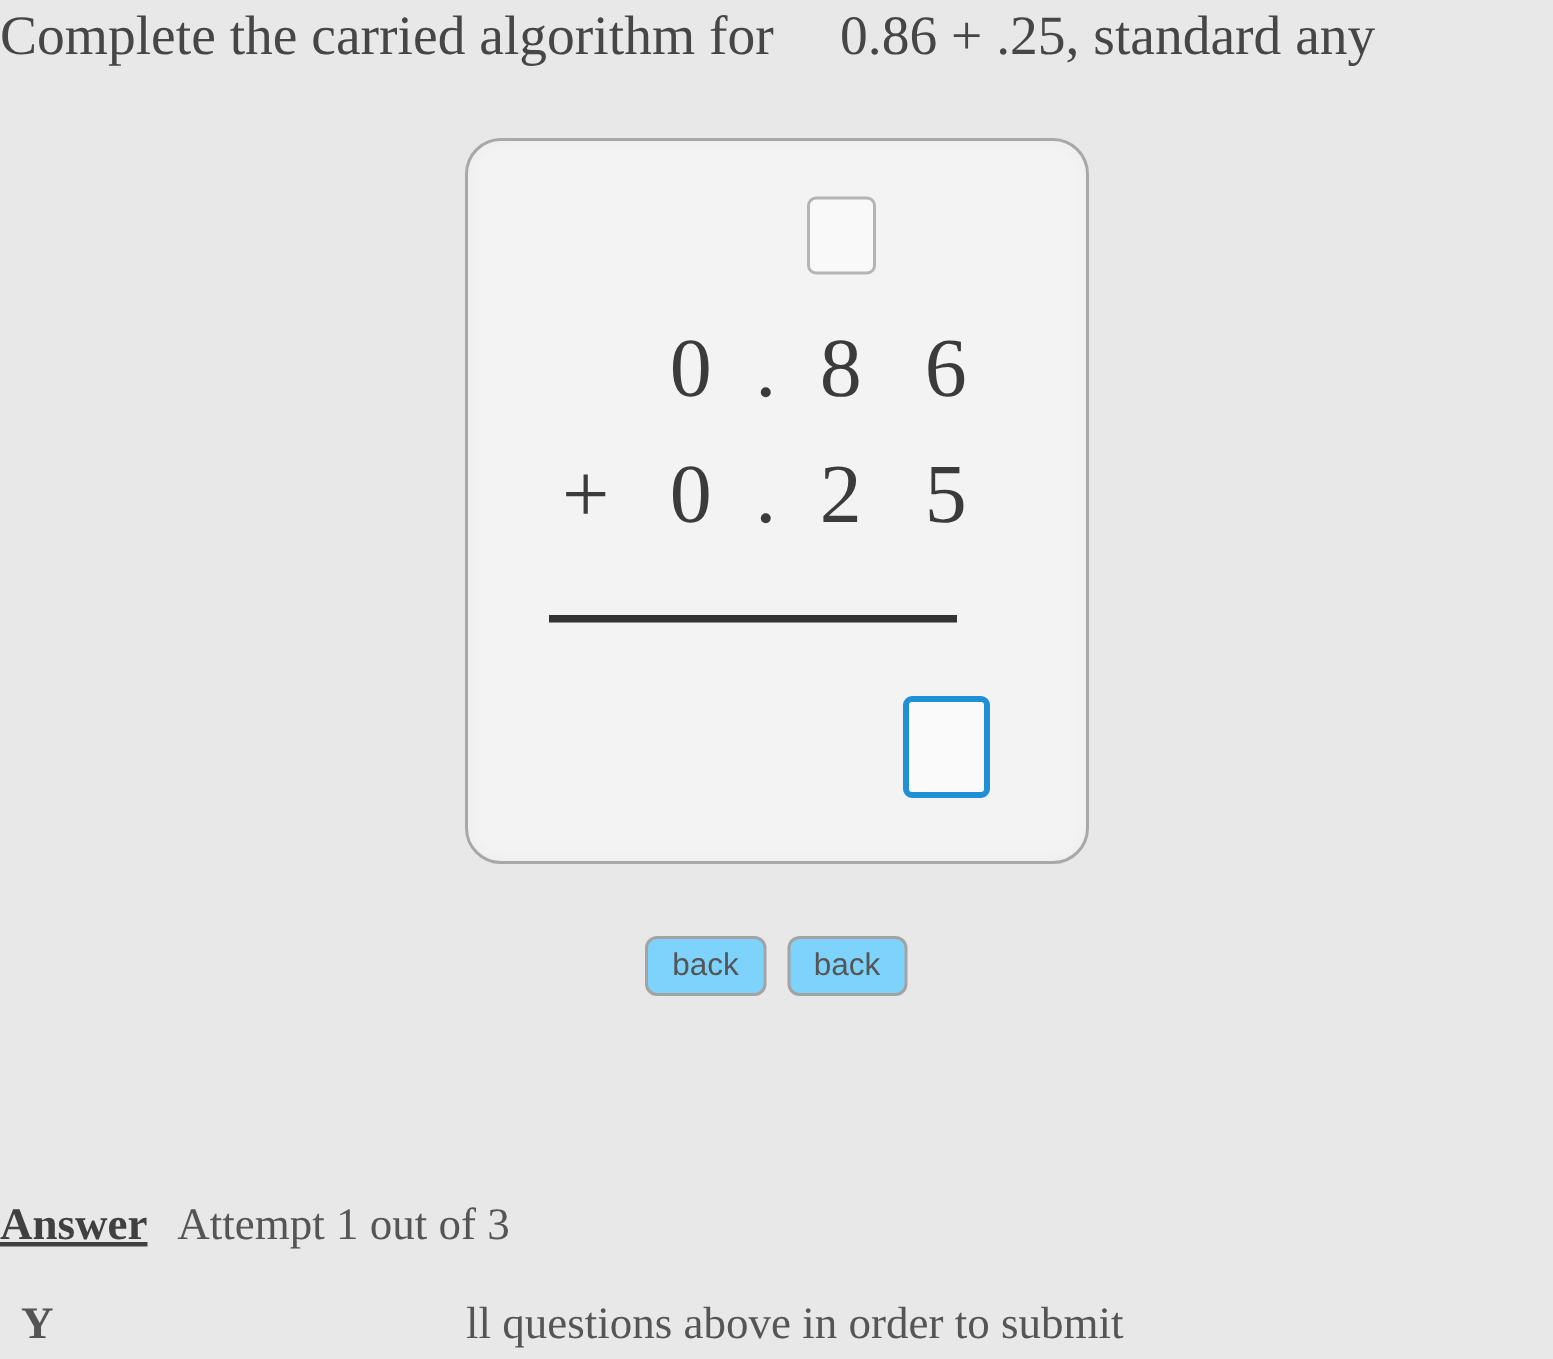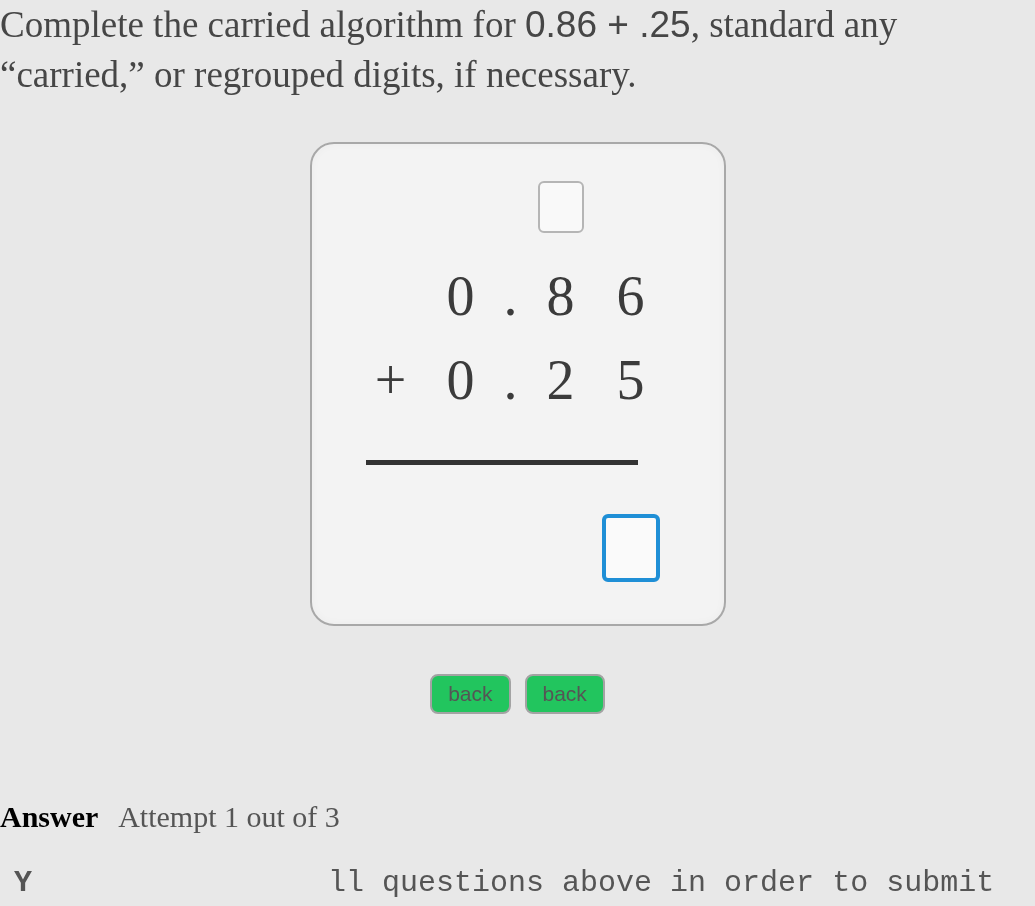--- a/index.html
+++ b/index.html
@@ -15,21 +15,22 @@
     position: relative;
   }
   .question {
     font-size: 37px;
     line-height: 1.35;
     padding: 0 8px 0 0;
     margin: 0;
     color: #464646;
   }
   .math-inline {
-    font-family: Liberation Sans, sans-serif;
+    font-family: Liberation Serif, serif;
+    margin-left: 35px;
   }
   .problem-wrap {
     width: 100%;
     display: flex;
     justify-content: center;
     margin-top: 42px;
   }
   .problem-card {
     border: 2px solid #a8a8a8;
     border-radius: 24px;
@@ -94,56 +95,55 @@
   .buttons {
     display: flex;
     justify-content: center;
     gap: 14px;
     margin-top: 48px;
   }
   .btn {
     font-family: Arial, sans-serif;
     font-size: 21px;
     color: #555;
-    background: #22c55e;
+    background: #7dd3fc;
     border: 2px solid #a3a3a3;
     border-radius: 8px;
     padding: 6px 16px;
     cursor: pointer;
   }
   .answer-section {
     position: absolute;
     bottom: 72px;
     left: 0;
     font-size: 30px;
     color: #555;
   }
   .answer-section .ans-lbl {
     font-weight: bold;
-    color: #000000;
+    color: #404040;
     margin-right: 14px;
+    text-decoration: underline;
   }
   .footer-cut {
     position: absolute;
     bottom: 6px;
     left: 14px;
     right: 16px;
     font-size: 30px;
     color: #555;
     white-space: nowrap;
     overflow: hidden;
-    font-family: Liberation Mono, monospace;
   }
 </style>
 </head>
 <body>
 
 <p class="question">
   <span>Complete the carried algorithm for </span><span class="math-inline">0.86 + .25</span><span>, standard any</span><br>
-  <span>“carried,” or regrouped digits, if necessary.</span>
 </p>
 
 <div class="problem-wrap">
   <div class="problem-card">
     <div class="algo">
 
       <div style="height:62px"></div>
       <div style="height:62px"></div>
       <div style="height:62px"></div>
       <div style="height:62px">

